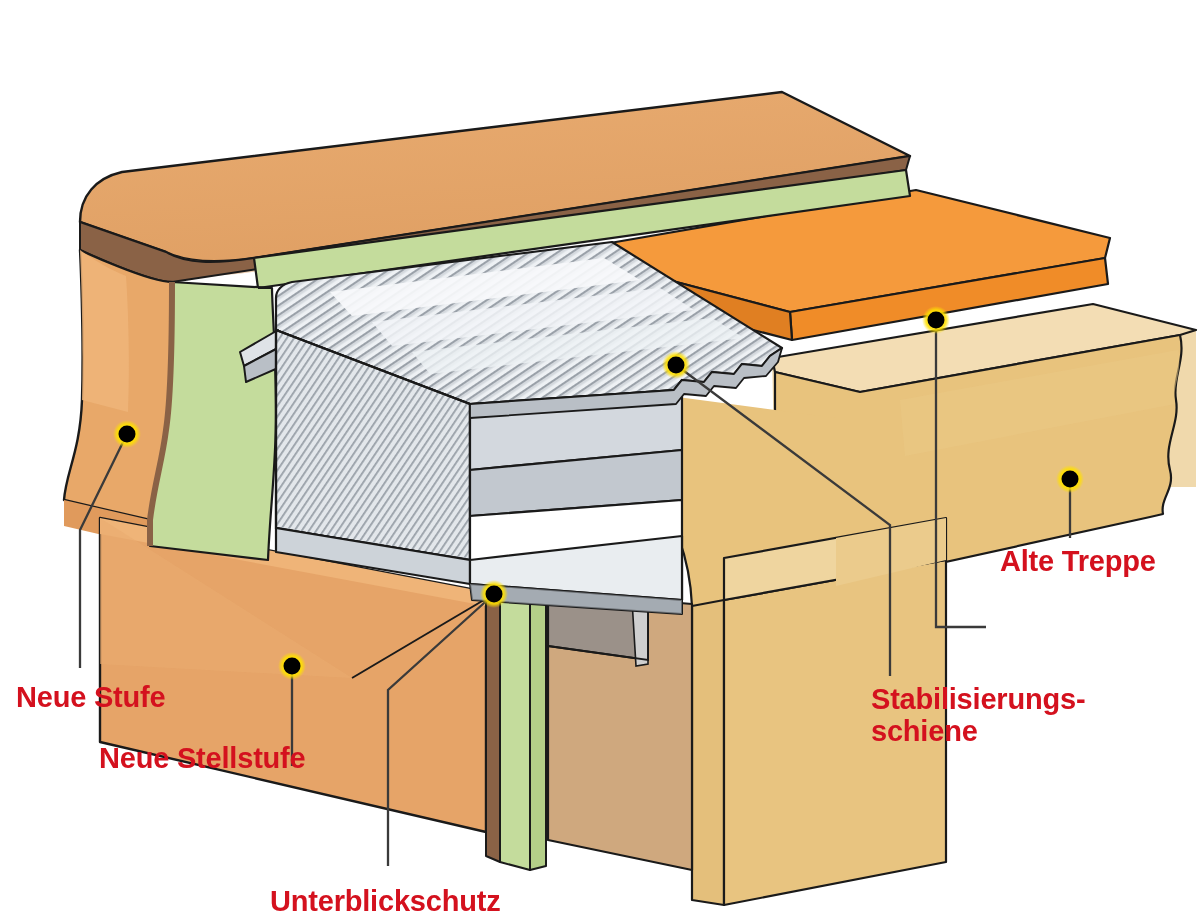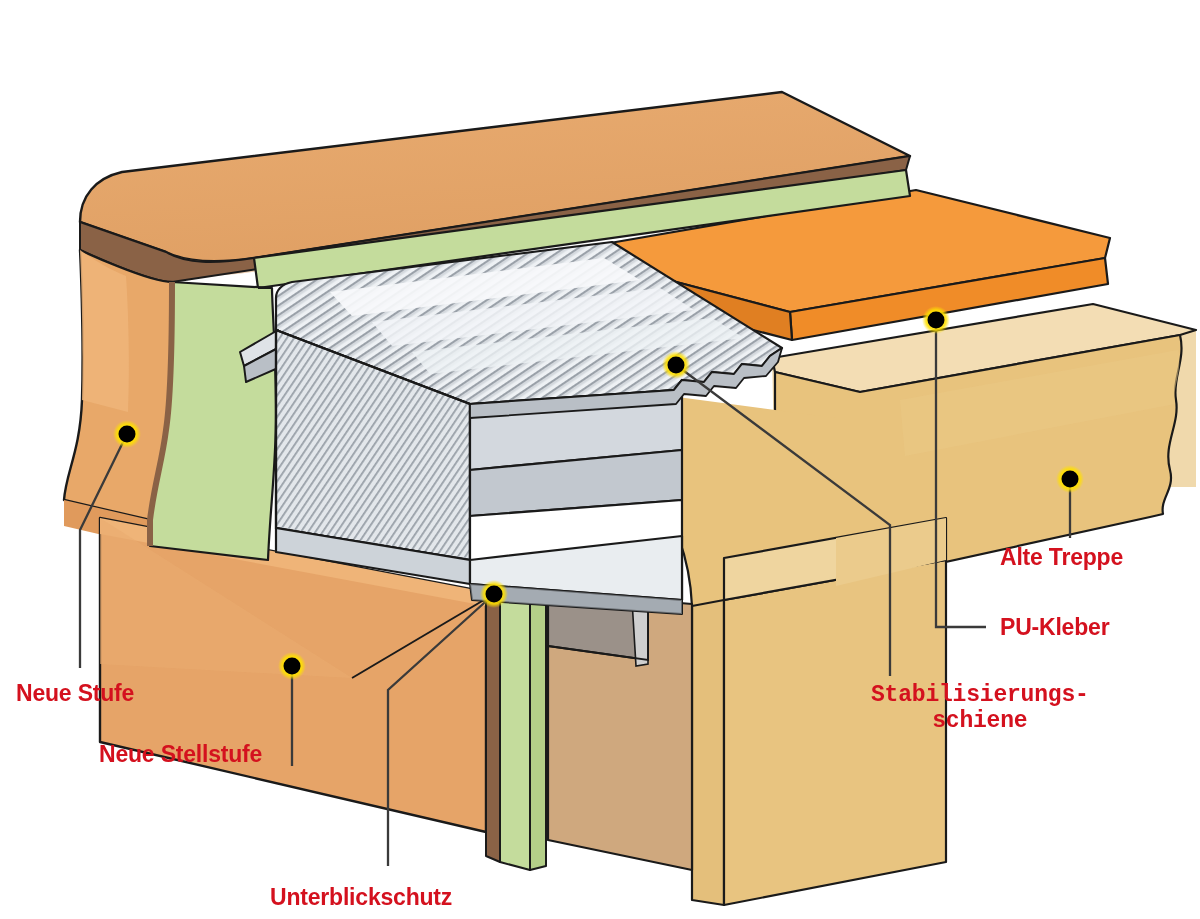--- a/index.html
+++ b/index.html
@@ -24,32 +24,31 @@
     left: 0;
     top: 0;
     width: 1200px;
     height: 919px;
   }
   .callout-label {
     position: absolute;
     color: #d4111e;
     font-family: "Liberation Sans", sans-serif;
     font-weight: bold;
-    font-size: 23px;
+    font-size: 29px;
     line-height: 1.12;
     letter-spacing: -0.2px;
     white-space: pre-line;
-    text-align: center;
   }
   .lbl-neue-stufe   { left: 16px;   top: 681px; }
   .lbl-neue-stell   { left: 99px;  top: 742px; }
   .lbl-unterblick   { left: 270px; top: 876px; margin-top: 9px; }
   .lbl-alte-treppe  { left: 1000px;top: 545px; }
   .lbl-pu-kleber    { left: 1000px;top: 615px; }
-  .lbl-stabschiene  { left: 871px; top: 683px; font-family: Liberation Mono, monospace; }
+  .lbl-stabschiene  { left: 871px; top: 683px; }
 </style>
 </head>
 <body>
 
 <div id="stage">
 
   <svg id="diagram" viewBox="0 0 1200 919" xmlns="http://www.w3.org/2000/svg">
     <defs>
 
       <pattern id="ribTop" width="8" height="8" patternUnits="userSpaceOnUse" patternTransform="rotate(56)">
@@ -239,18 +238,17 @@
   </svg>
 
   <div class="callout-label lbl-neue-stufe">Neue Stufe</div>
 
   <div class="callout-label lbl-neue-stell">Neue Stellstufe</div>
 
   <div class="callout-label lbl-unterblick">Unterblickschutz</div>
 
   <div class="callout-label lbl-alte-treppe">Alte Treppe</div>
 
-  <div class="callout-label lbl-pu-kleber">PU-Kleber</div>
 
   <div class="callout-label lbl-stabschiene">Stabilisierungs-
 schiene</div>
 
 </div>
 
 </body></html>

